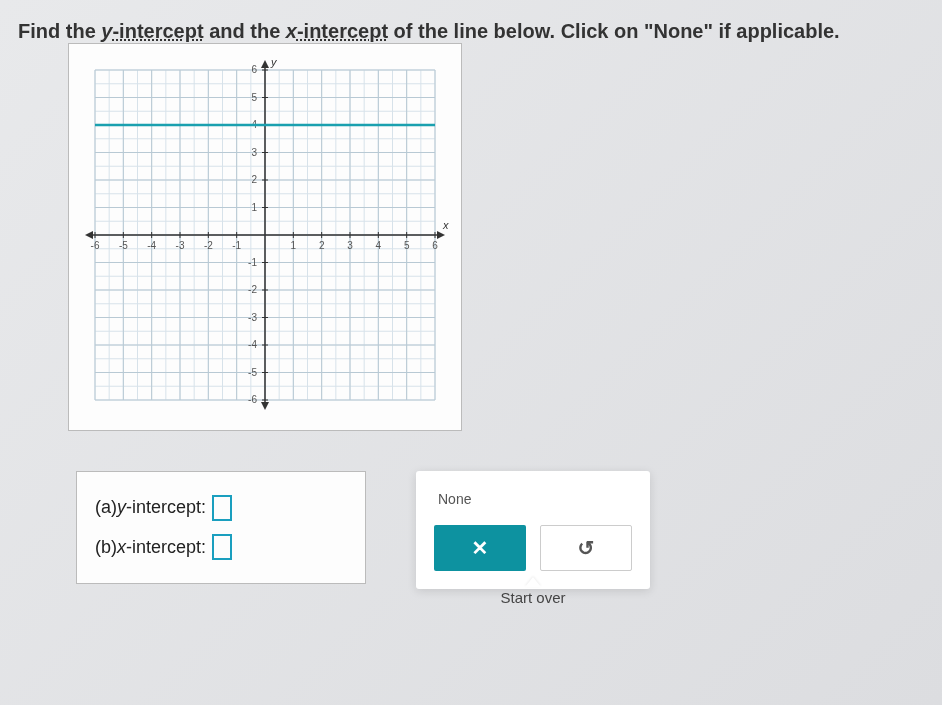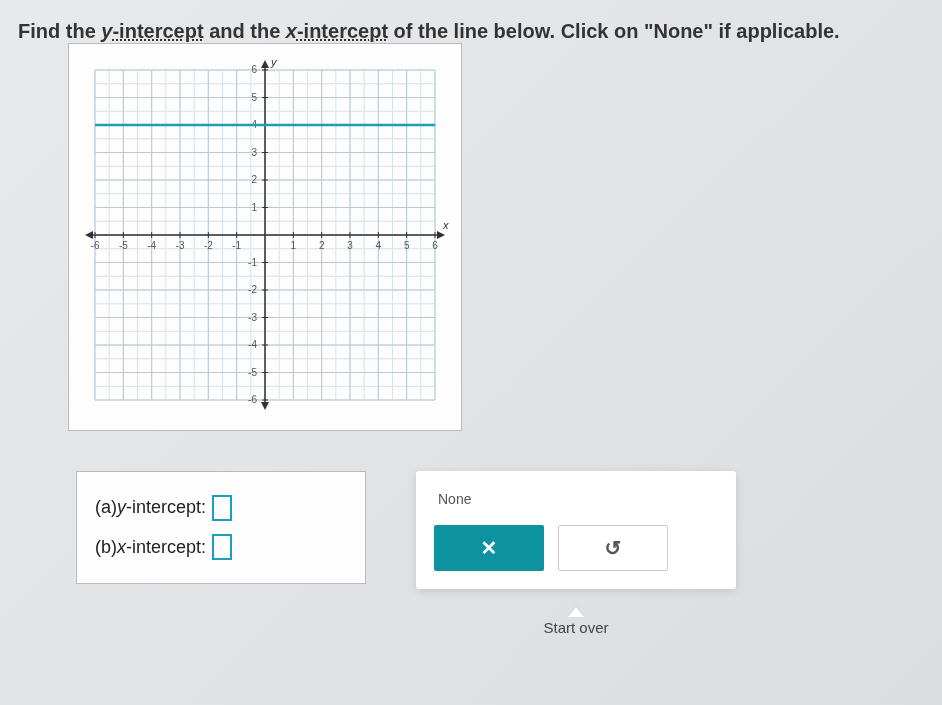--- a/index.html
+++ b/index.html
@@ -56,21 +56,21 @@
     width: 20px;
     height: 26px;
     border: 2px solid #1a9fbf;
     margin-left: 6px;
   }
   .toolbox {
     background: #fff;
     border-radius: 3px;
     box-shadow: 0 2px 10px rgba(0,0,0,0.12);
     padding: 18px;
-    width: 320px;
+    width: 234px;
     position: relative;
   }
   .none-btn {
     font-size: 14px;
     color: #555;
     padding: 2px 0 18px 4px;
     cursor: pointer;
   }
   .tool-row { display: flex; gap: 14px; }
   .tool-btn {
@@ -87,21 +87,20 @@
   .tool-x {
     background: #0d92a0;
     color: #fff;
   }
   .tool-undo {
     background: #fff;
     color: #555;
     border: 1px solid #ccc;
   }
   .start-over {
-    margin-top: 30px;
     text-align: center;
     color: #444;
     font-size: 15px;
     position: relative;
   }
   .pointer-tri {
     position: absolute;
     left: 50%;
     top: -12px;
     margin-left: -8px;

